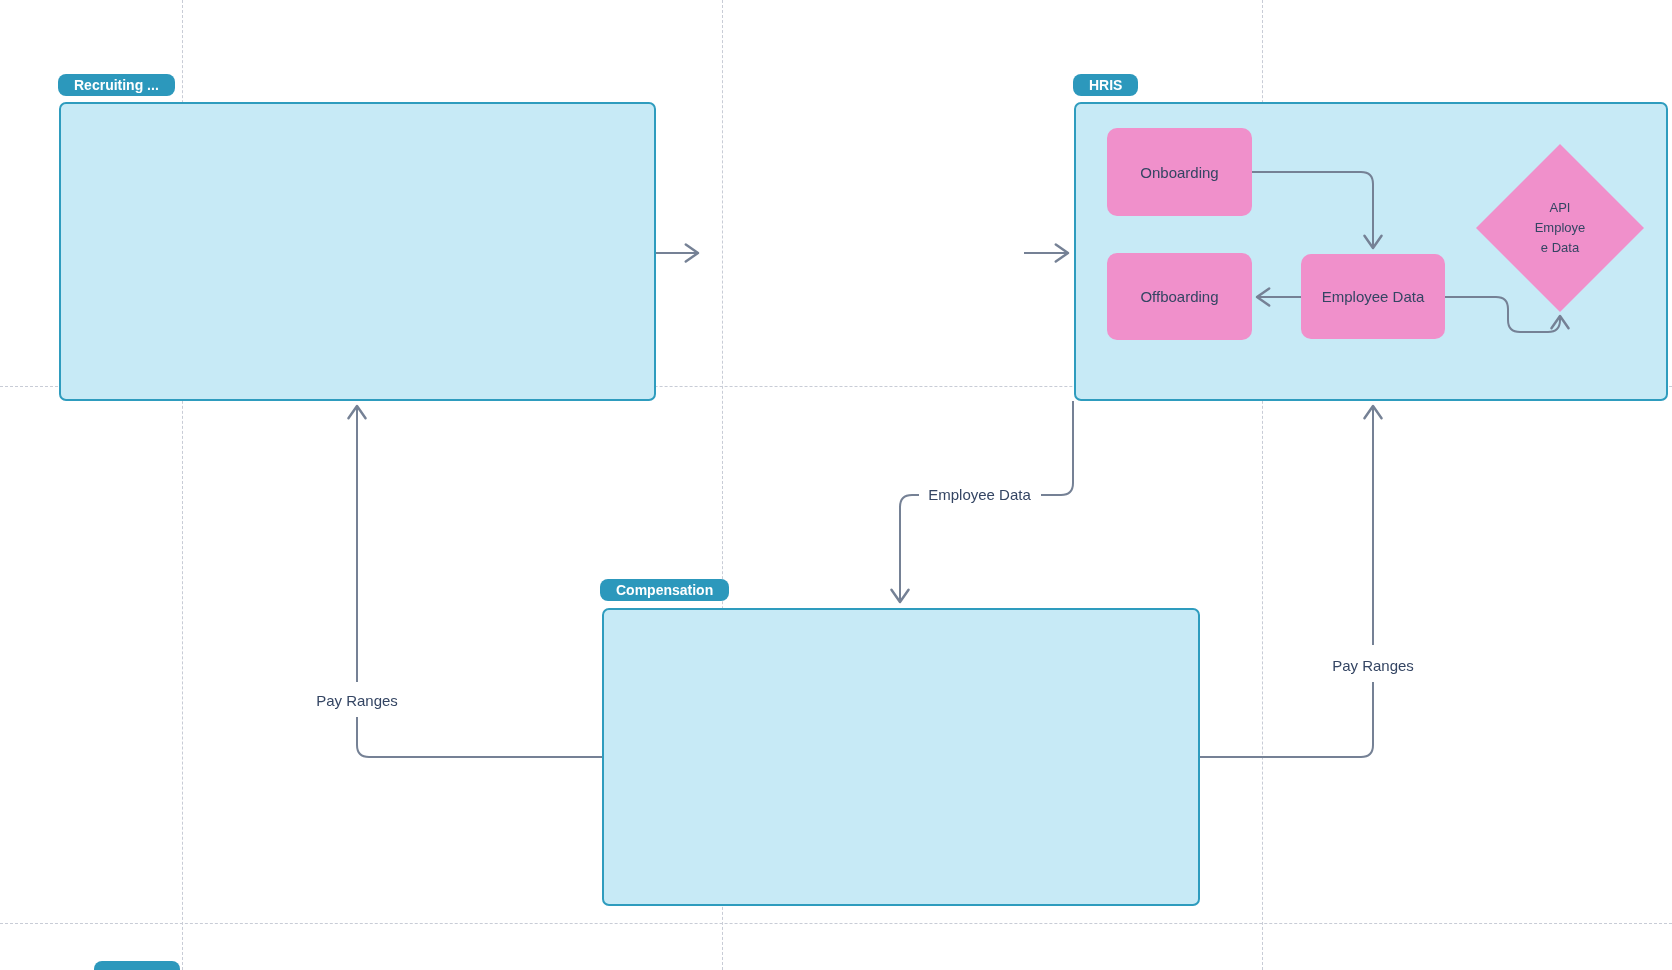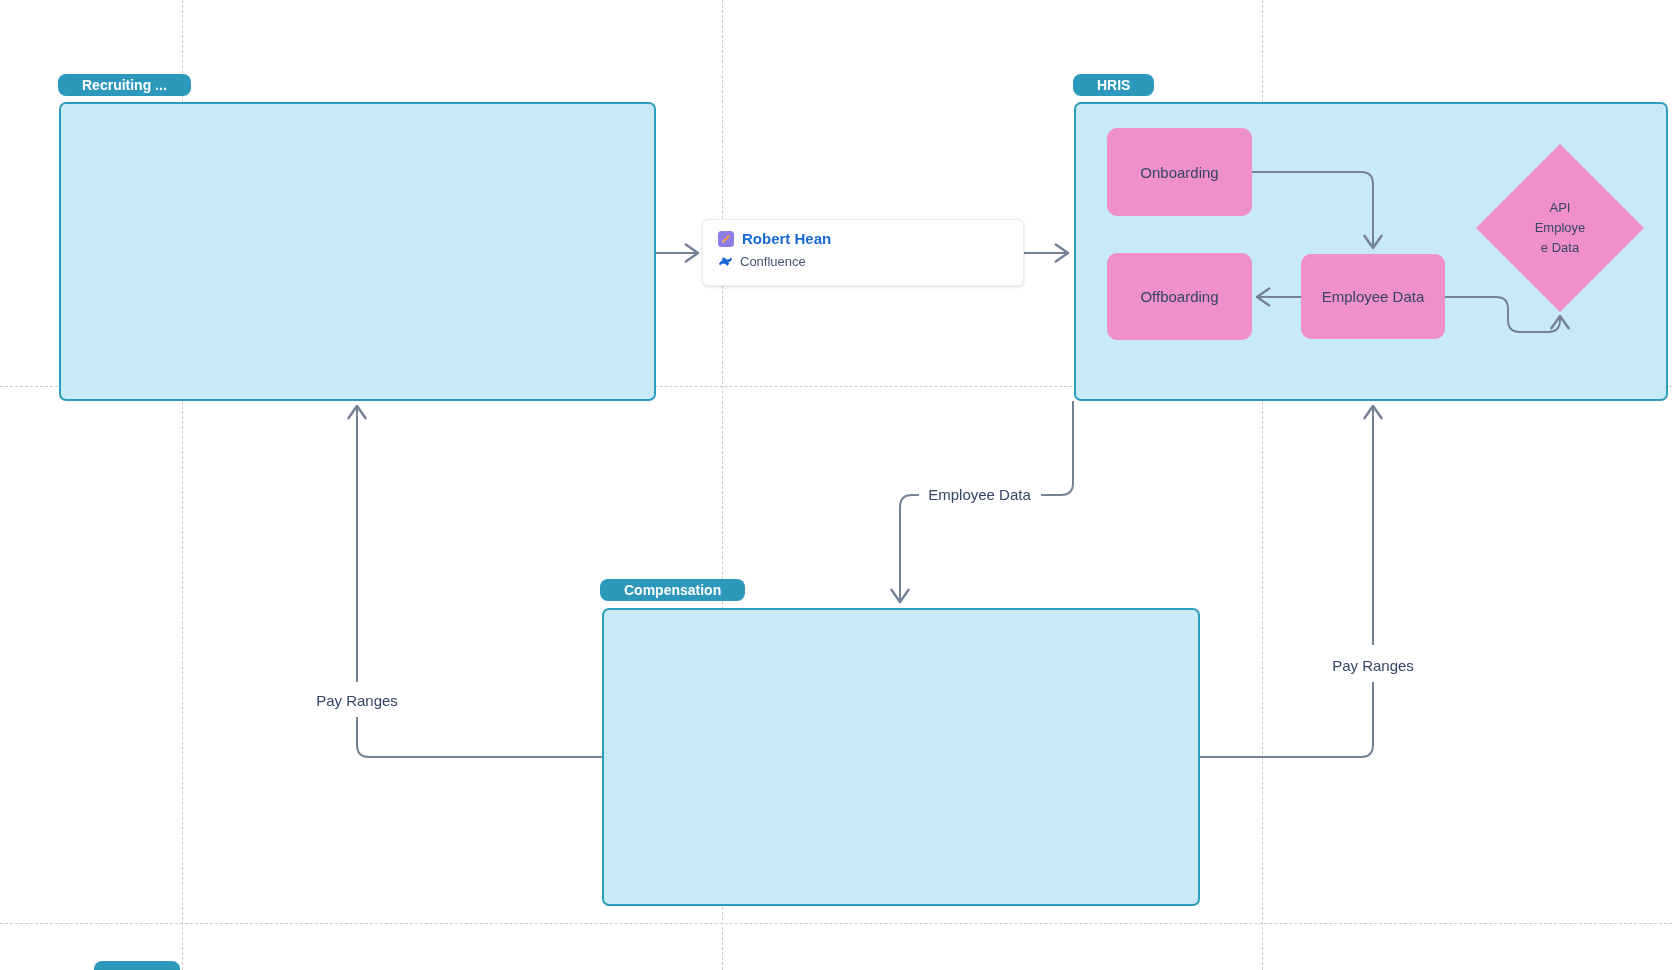--- a/index.html
+++ b/index.html
@@ -28,21 +28,21 @@
   
   .container-box{position:absolute;z-index:1;background:var(--container-fill);
     border:2.5px solid var(--container-border);border-radius:7px;}
   .box-recruiting{left:59px;top:102px;width:597px;height:299px;}
   .box-hris{left:1074px;top:102px;width:594px;height:299px;}
   .box-compensation{left:602px;top:608px;width:598px;height:298px;}
 
   
   .pill{position:absolute;z-index:3;background:var(--pill-bg);color:#fff;
     font-size:14px;font-weight:bold;line-height:22px;height:22px;
-    padding:0 24px;border-radius:8px;white-space:nowrap;}
+    padding:0 16px;border-radius:8px;white-space:nowrap;}
   .pill-recruiting{left:58px;top:74px;}
   .pill-hris{left:1073px;top:74px;}
   .pill-compensation{left:600px;top:579px;}
   .pill-partial{position:absolute;z-index:3;left:94px;top:961px;width:86px;height:9px;
     background:var(--pill-bg);border-radius:8px 8px 0 0;}
 
   
   svg.edges{position:absolute;left:0;top:0;z-index:2;pointer-events:none;}
   svg.edges path{stroke:var(--connector);stroke-width:2;fill:none;}
 
@@ -123,31 +123,14 @@
   <div class="diamond">
     <div class="dlabel">API
 Employe
 e Data</div>
   </div>
 
   <div class="edge-label lbl-employee-data">Employee Data</div>
   <div class="edge-label lbl-pay-left">Pay Ranges</div>
   <div class="edge-label lbl-pay-right">Pay Ranges</div>
 
-  <div class="card">
-    <div class="card-row title-row">
-      <svg class="icon16" viewBox="0 0 16 16">
-        <rect x="0" y="0" width="16" height="16" rx="3.5" fill="#8F7EE7"></rect>
-        <path d="M4.2 11.8 L5 9.6 L10.6 4 L12 5.4 L6.4 11 Z" fill="#FF9D3C"></path>
-        <path d="M4.2 11.8 L5 9.6 L6.4 11 Z" fill="#FFD9B0"></path>
-      </svg>
-      <a href="#" class="card-title">Robert Hean</a>
-    </div>
-    <div class="card-row">
-      <svg class="icon13" viewBox="0 0 14 14">
-        <path d="M1.2 11.6 C2.6 9.2 4.4 8.6 6.4 9.8 L9.4 11.7 L11.2 8.9 L8.2 7 C4.7 4.9 1.8 6 0 9.4 Z" fill="#1868DB"></path>
-        <path d="M12.8 2.4 C11.4 4.8 9.6 5.4 7.6 4.2 L4.6 2.3 L2.8 5.1 L5.8 7 C9.3 9.1 12.2 8 14 4.6 Z" fill="#1868DB"></path>
-      </svg>
-      <span class="card-sub">Confluence</span>
-    </div>
-  </div>
 
 </div>
 
 </body></html>

